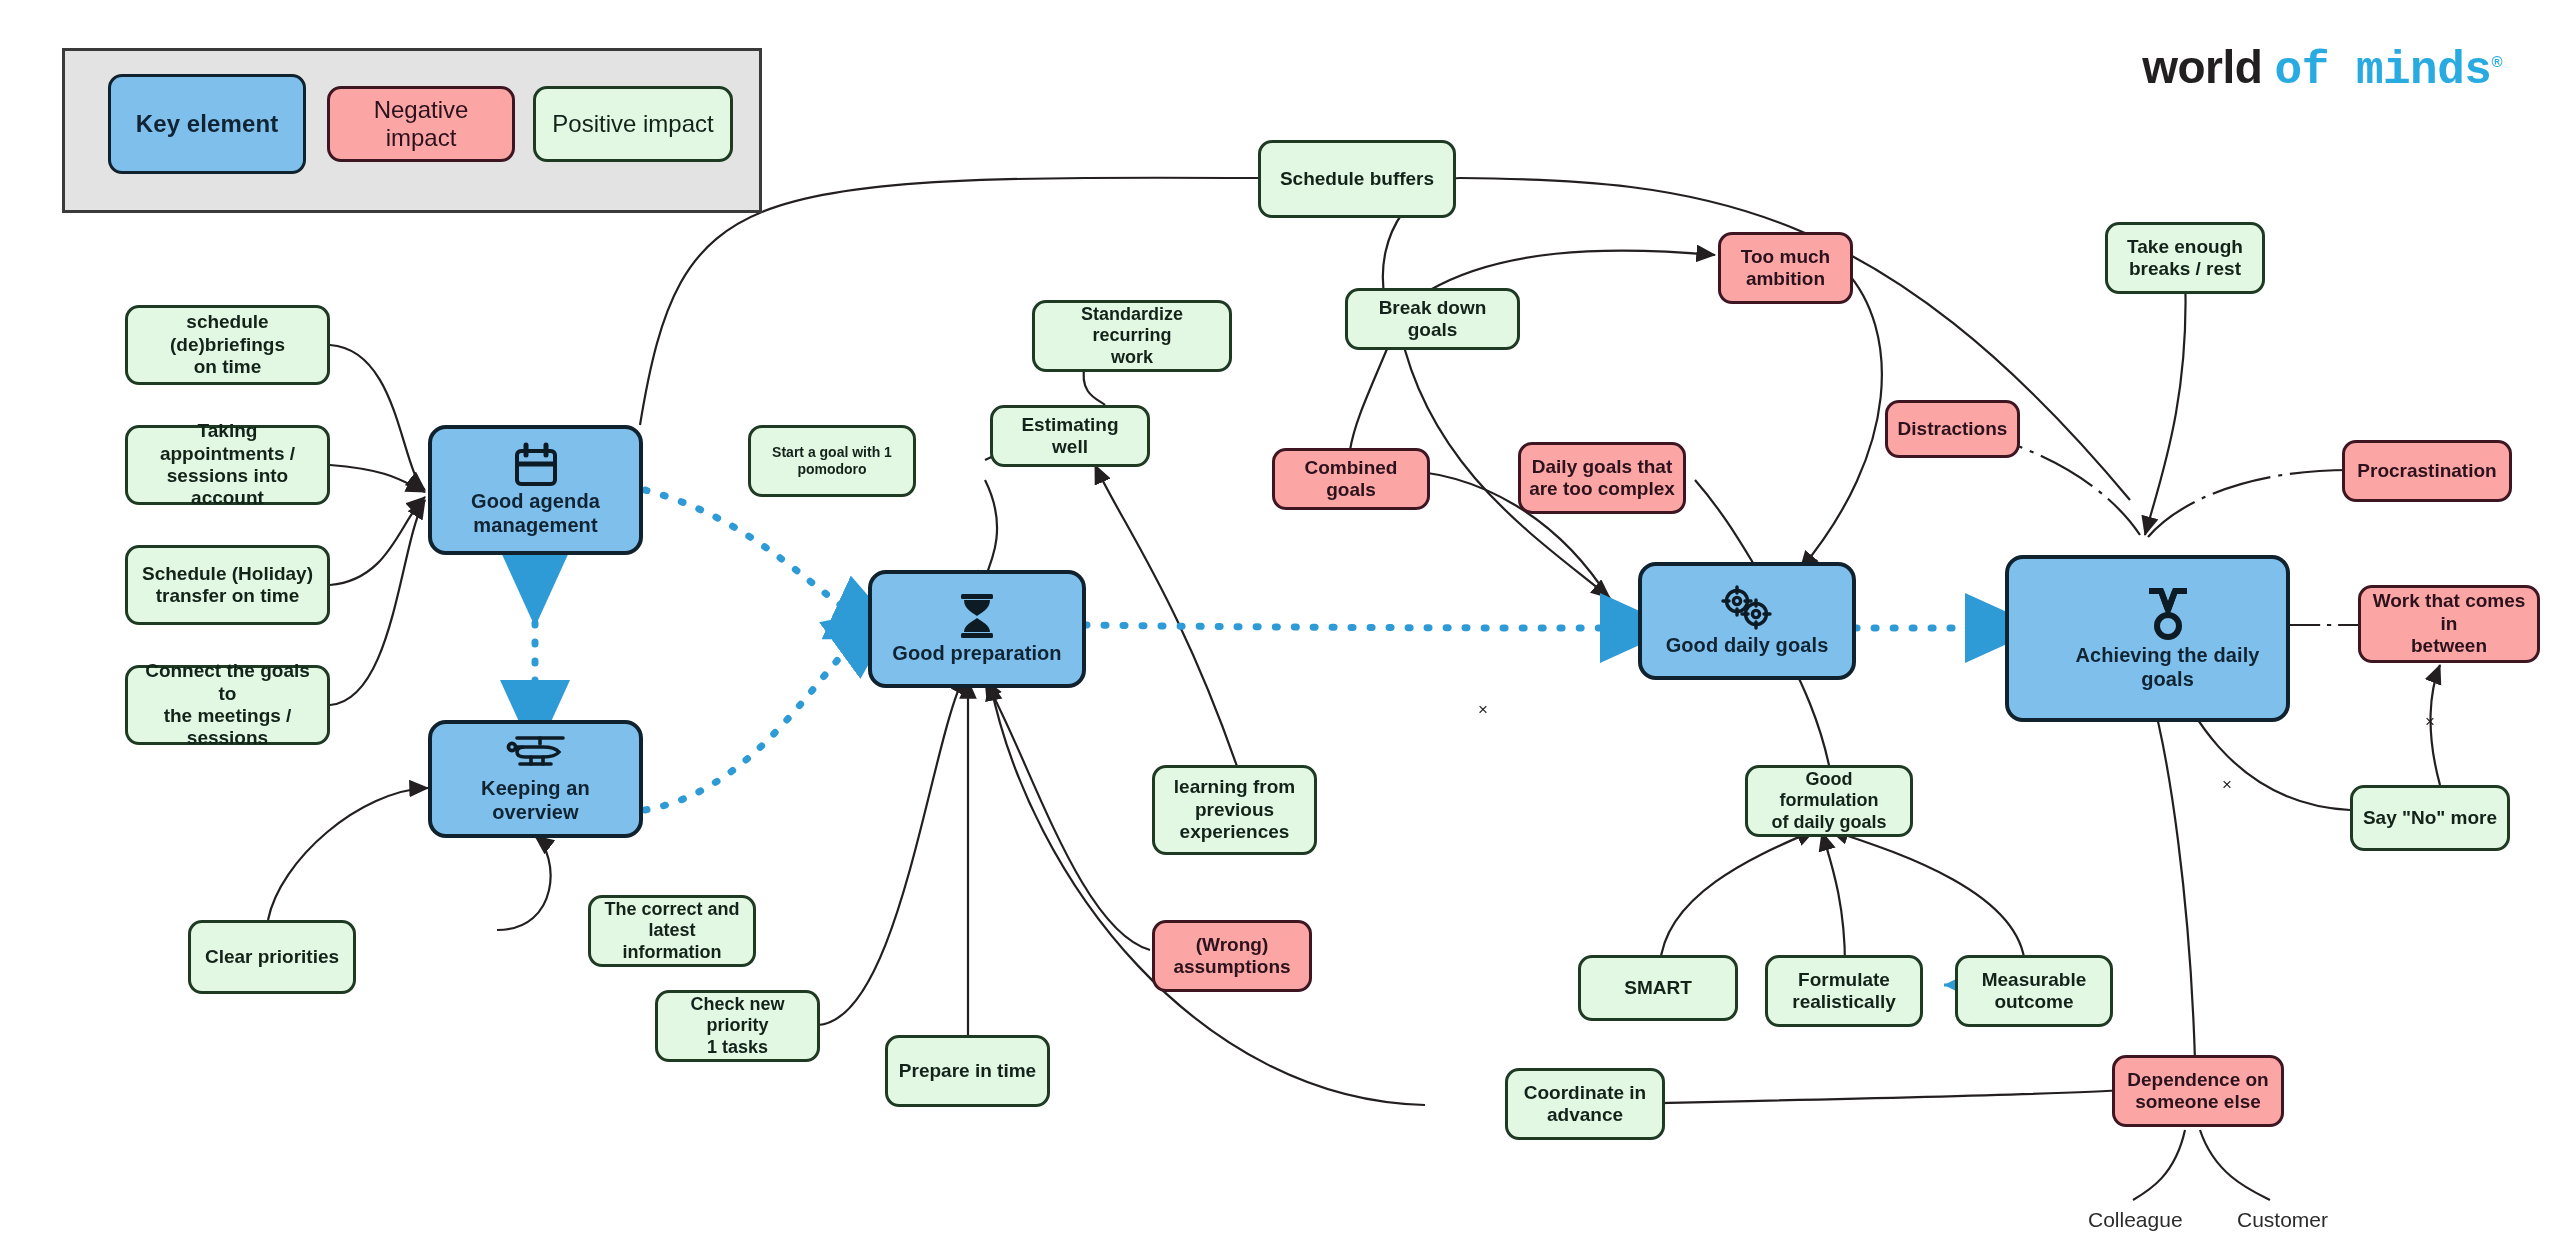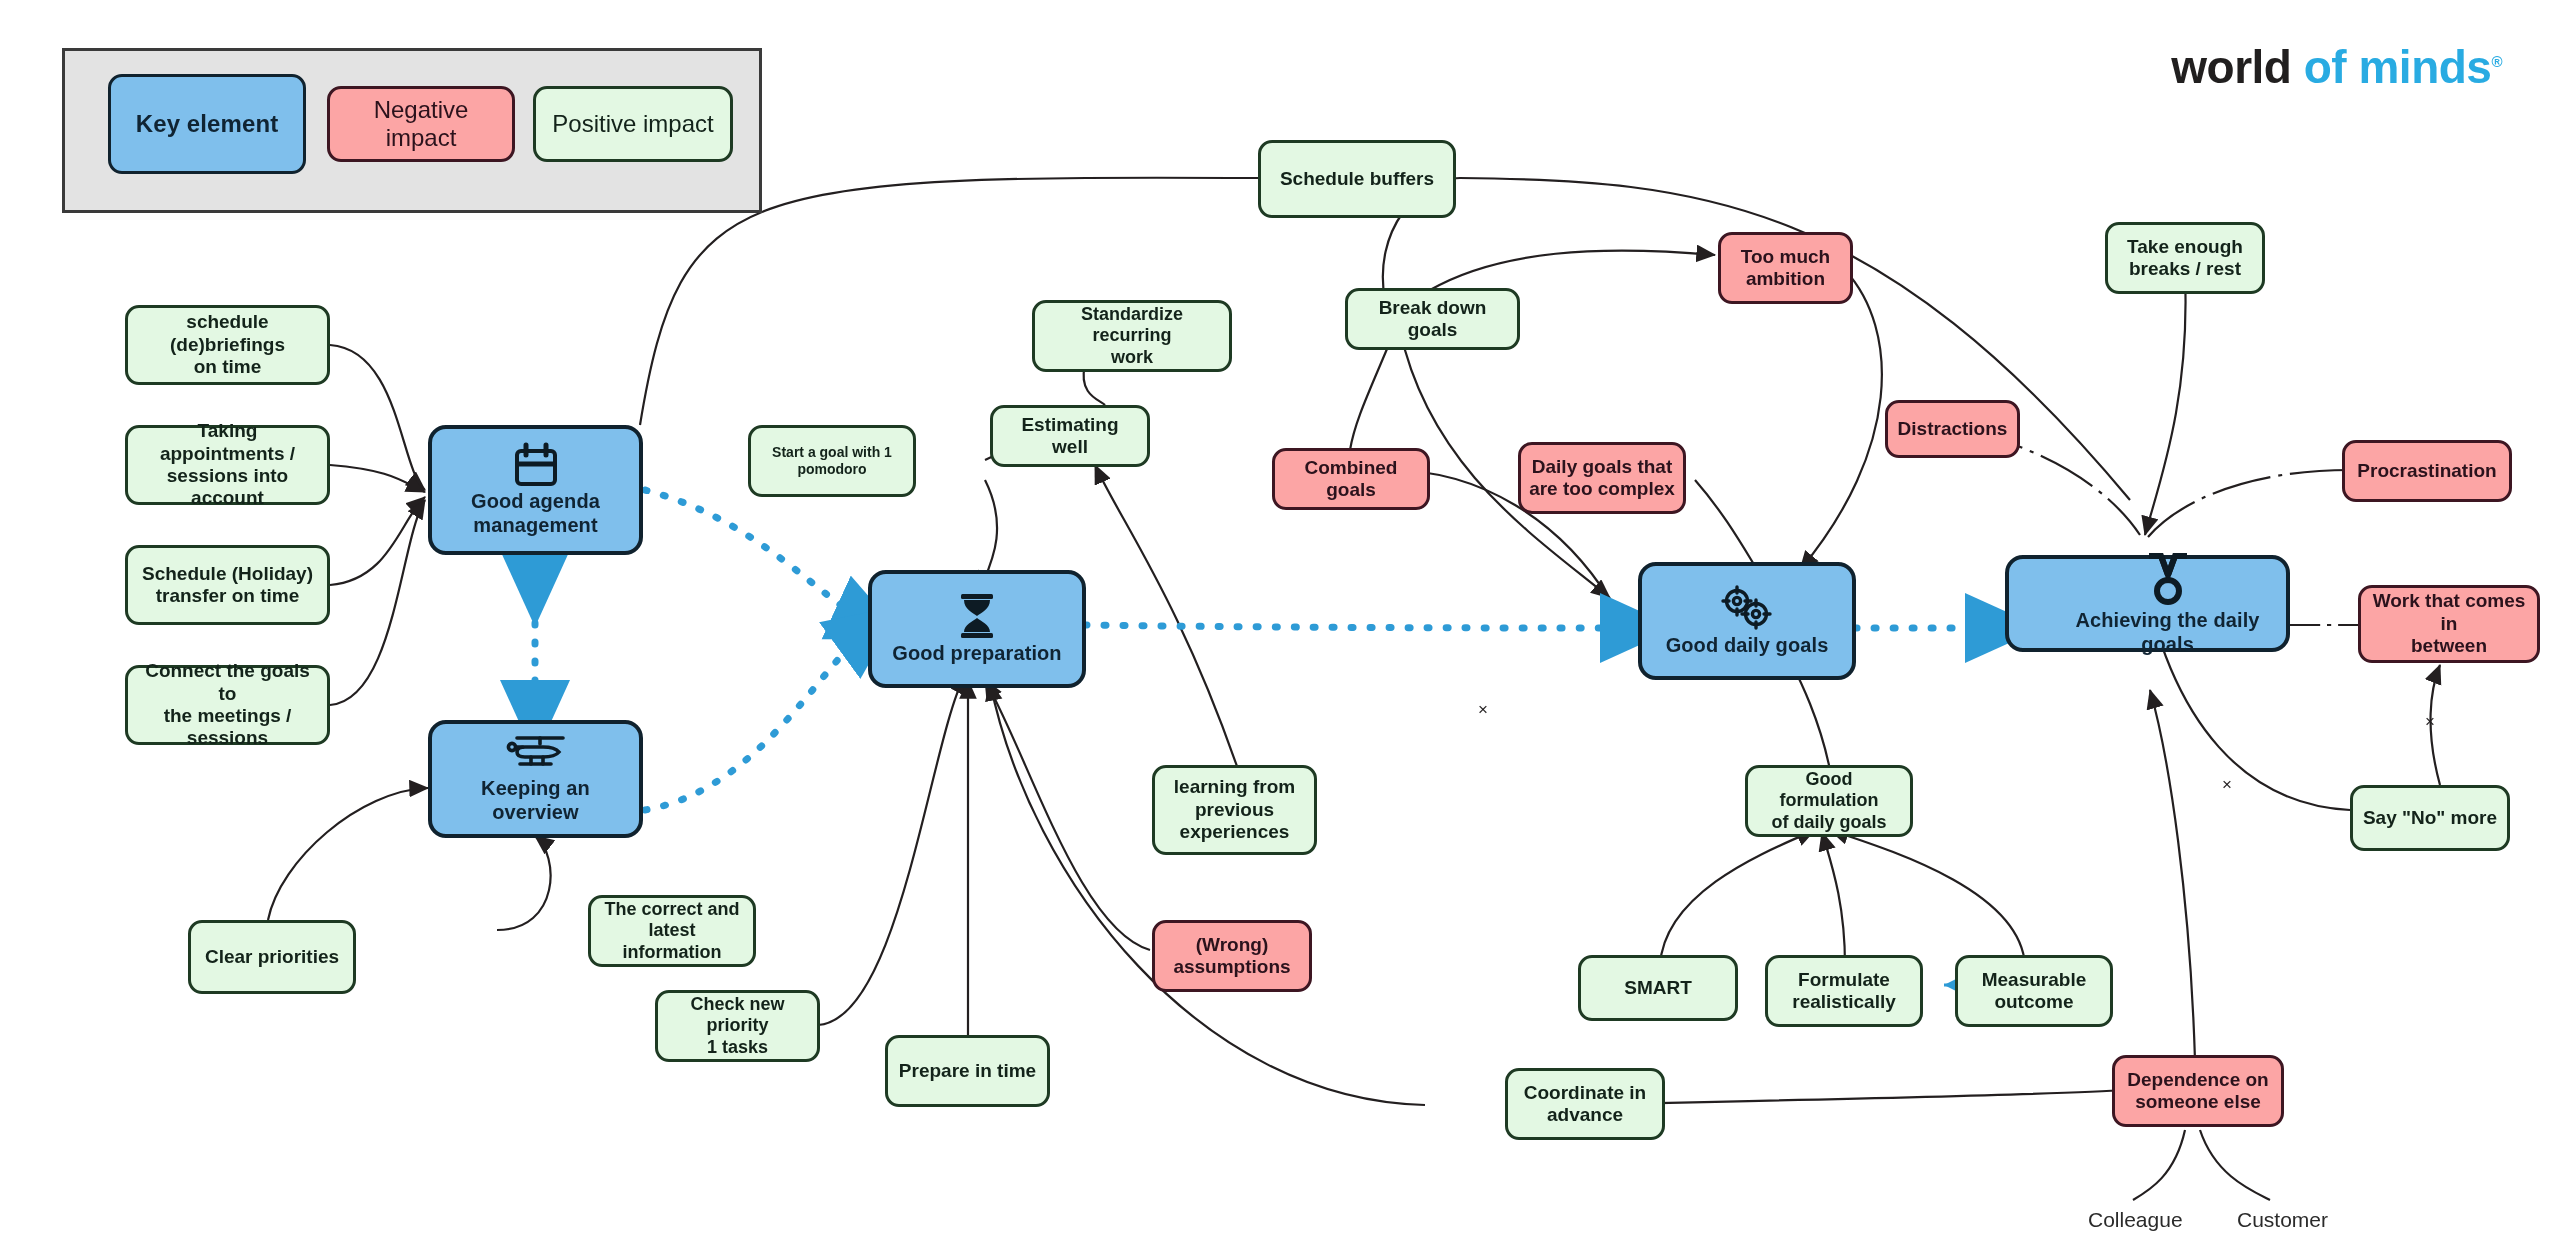--- a/index.html
+++ b/index.html
@@ -26,21 +26,21 @@
           background:#e3e3e3;border:3px solid #3a3a3a;box-sizing:border-box;}
   #legend .node{position:absolute;}
 
   .plain{position:absolute;font-size:21px;color:#2b2b2b;font-weight:normal;
          white-space:nowrap;}
 
   
   #logo{position:absolute;right:58px;top:40px;font-size:46px;font-weight:bold;
         letter-spacing:-0.5px;white-space:nowrap;}
   #logo .w{color:#211f1f;}
-  #logo .m{color:#29abe2;}
+  #logo .m{color:#29abe2;font-family:Liberation Mono, monospace;}
   #logo .r{font-size:15px;vertical-align:super;color:#29abe2;}
 </style>
 </head>
 <body>
 
 <div id="canvas">
 
   <svg class="edges" viewBox="0 0 2560 1251">
     <defs>
       <marker id="ah" markerWidth="11" markerHeight="11" refX="8.5" refY="4" orient="auto">
@@ -240,21 +240,21 @@
           <path d="M21,3 V9 M21,25 V31 M7,17 H13 M29,17 H35" stroke-linecap="round"></path>
           <circle cx="40" cy="30" r="10.5"></circle>
           <circle cx="40" cy="30" r="3.6"></circle>
           <path d="M40,16 V22 M40,38 V44 M26,30 H32 M48,30 H54" stroke-linecap="round"></path>
         </g>
       </svg>
     </span>
     <span class="lbl">Good daily goals</span>
   </div>
 
-  <div class="node blue" style="left:2005px;top:555px;width:285px;height:97px;padding-left:48px;">
+  <div class="node blue" style="left:2005px;top:555px;width:285px;height:167px;padding-left:48px;">
     <span class="icon">
       <svg width="52" height="56" viewBox="0 0 52 56">
         <g fill="none" stroke="#0d1b24" stroke-width="6" stroke-linejoin="miter">
           <path d="M7,5 H19 L26,24 L33,5 H45"></path>
           <path d="M19,5 L26,24 M33,5 L26,24"></path>
           <circle cx="26" cy="40" r="11"></circle>
         </g>
       </svg>
     </span>
     <span class="lbl">Achieving the daily goals</span>

